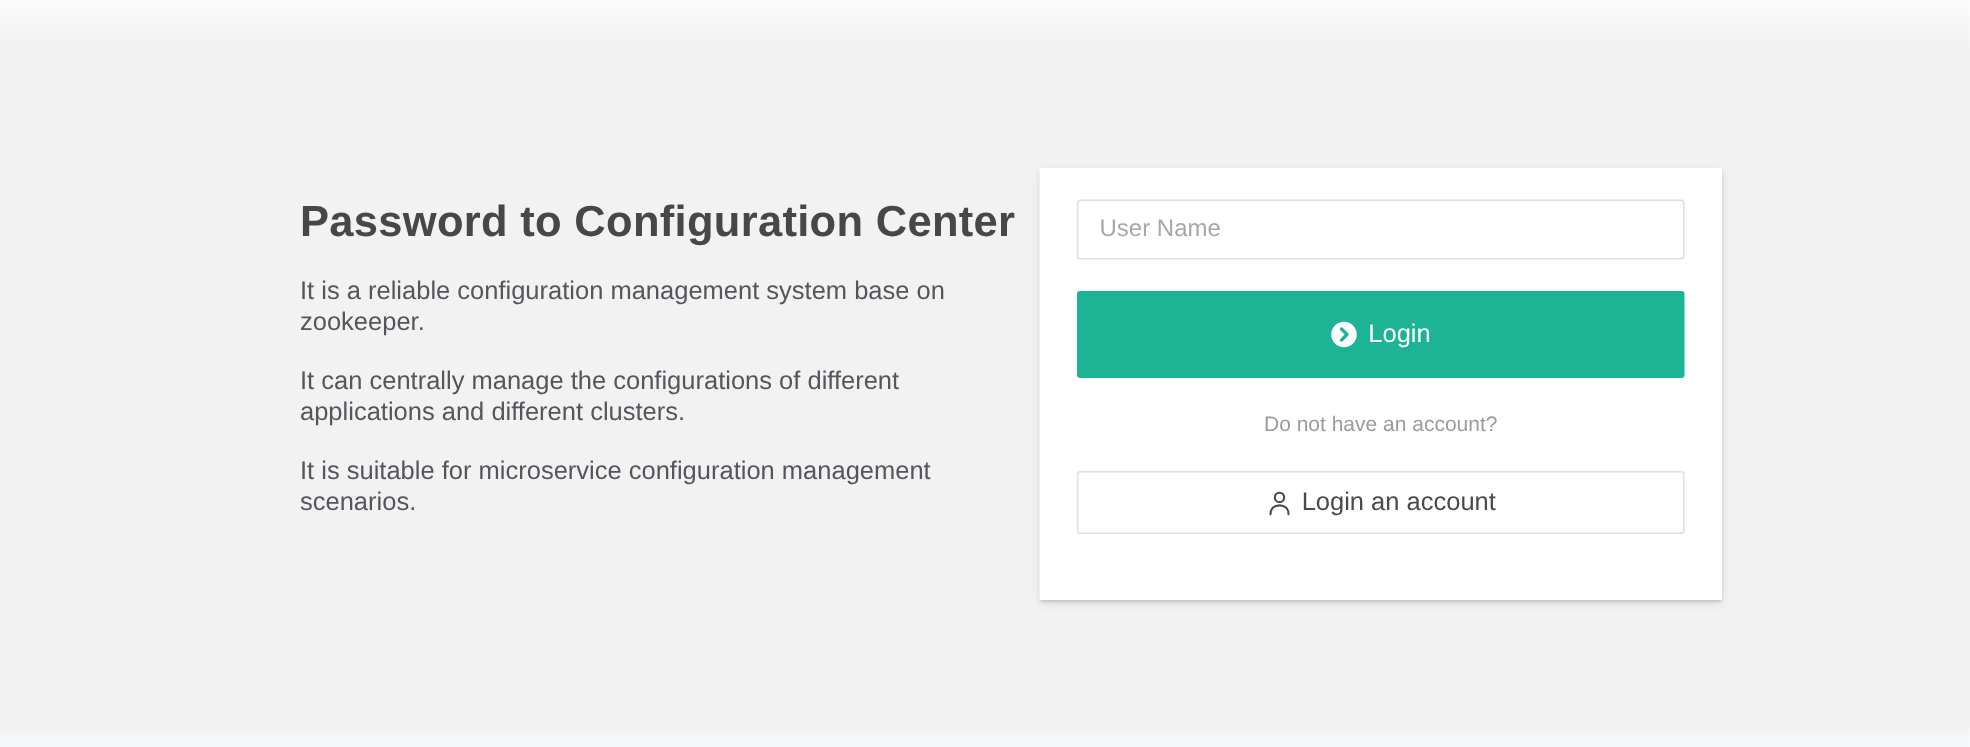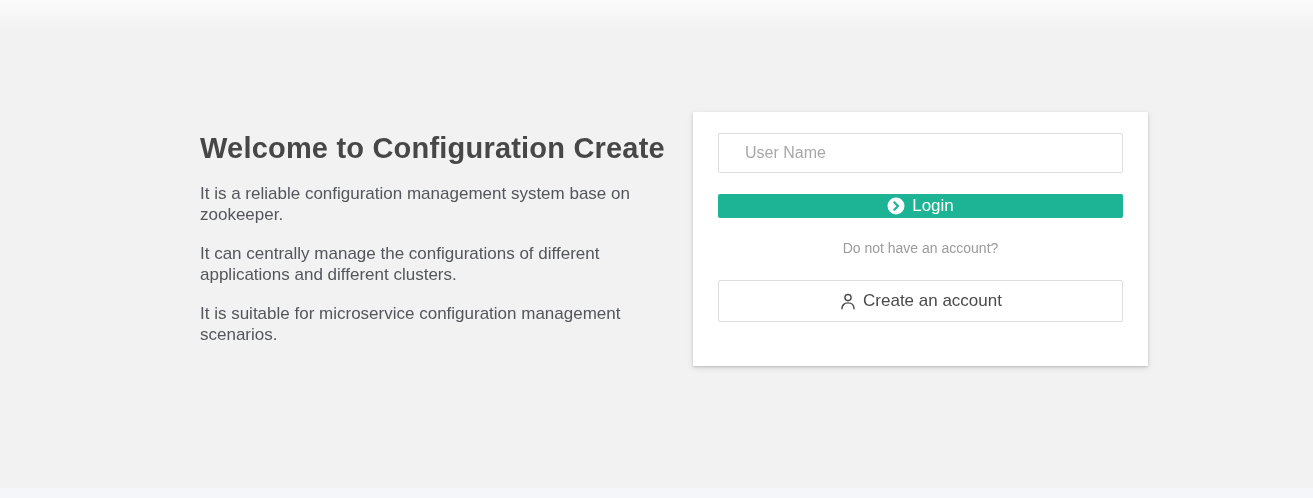--- a/index.html
+++ b/index.html
@@ -53,32 +53,32 @@
     box-shadow:0 1px 2px rgba(0,0,0,0.14), 0 2px 6px rgba(0,0,0,0.12);
     padding:21px 25px 44px 25px;
   }
   .card input{
     display:block;
     width:100%;
     height:40px;
     border:1px solid var(--border);
     border-radius:2px;
     background:#fff;
-    padding:0 26px;
+    padding:0 14px;
     font-family:"Liberation Sans", sans-serif;
     font-size:16px;
     color:#333;
     outline:none;
   }
   .card input::placeholder{color:var(--placeholder);}
   .card input + input{margin-top:21px;}
   .login-btn{
     margin-top:21px;
     width:100%;
-    height:24px;
+    height:58px;
     border:none;
     border-radius:2px;
     background:var(--accent);
     color:#ffffff;
     font-family:"Liberation Sans", sans-serif;
     font-size:17px;
     display:flex;
     align-items:center;
     justify-content:center;
     gap:7px;
@@ -115,21 +115,21 @@
     width:100%;height:10px;
     background:#f5f6fa;
   }
 </style>
 </head>
 <body>
 
 <div class="content">
 
   <div class="intro">
-    <h1>Welcome to Configuration Create</h1>
+    <h1>Password to Configuration Center</h1>
     <p>It is a reliable configuration management system base on zookeeper.</p>
     <p>It can centrally manage the configurations of different applications and different clusters.</p>
     <p>It is suitable for microservice configuration management scenarios.</p>
   </div>
 
   <div class="card">
     <input type="text" placeholder="User Name" style="">
 
     <button class="login-btn">
       <span>
@@ -143,19 +143,19 @@
 
     <div class="hint">Do not have an account?</div>
 
     <button class="create-btn">
       <span>
         <svg width="18" height="19" viewBox="0 0 18 19" aria-hidden="true">
           <circle cx="9" cy="5.6" r="3.1" fill="none" stroke="#4a4a4a" stroke-width="1.4"></circle>
           <path d="M3 16.8 C3 12.9 5.6 10.9 9 10.9 C12.4 10.9 15 12.9 15 16.8" fill="none" stroke="#4a4a4a" stroke-width="1.4" stroke-linecap="round"></path>
         </svg>
       </span>
-      <span>Create an account</span>
+      <span>Login an account</span>
     </button>
   </div>
 
 </div>
 
 <div class="bottom-strip"></div>
 
 </body></html>

